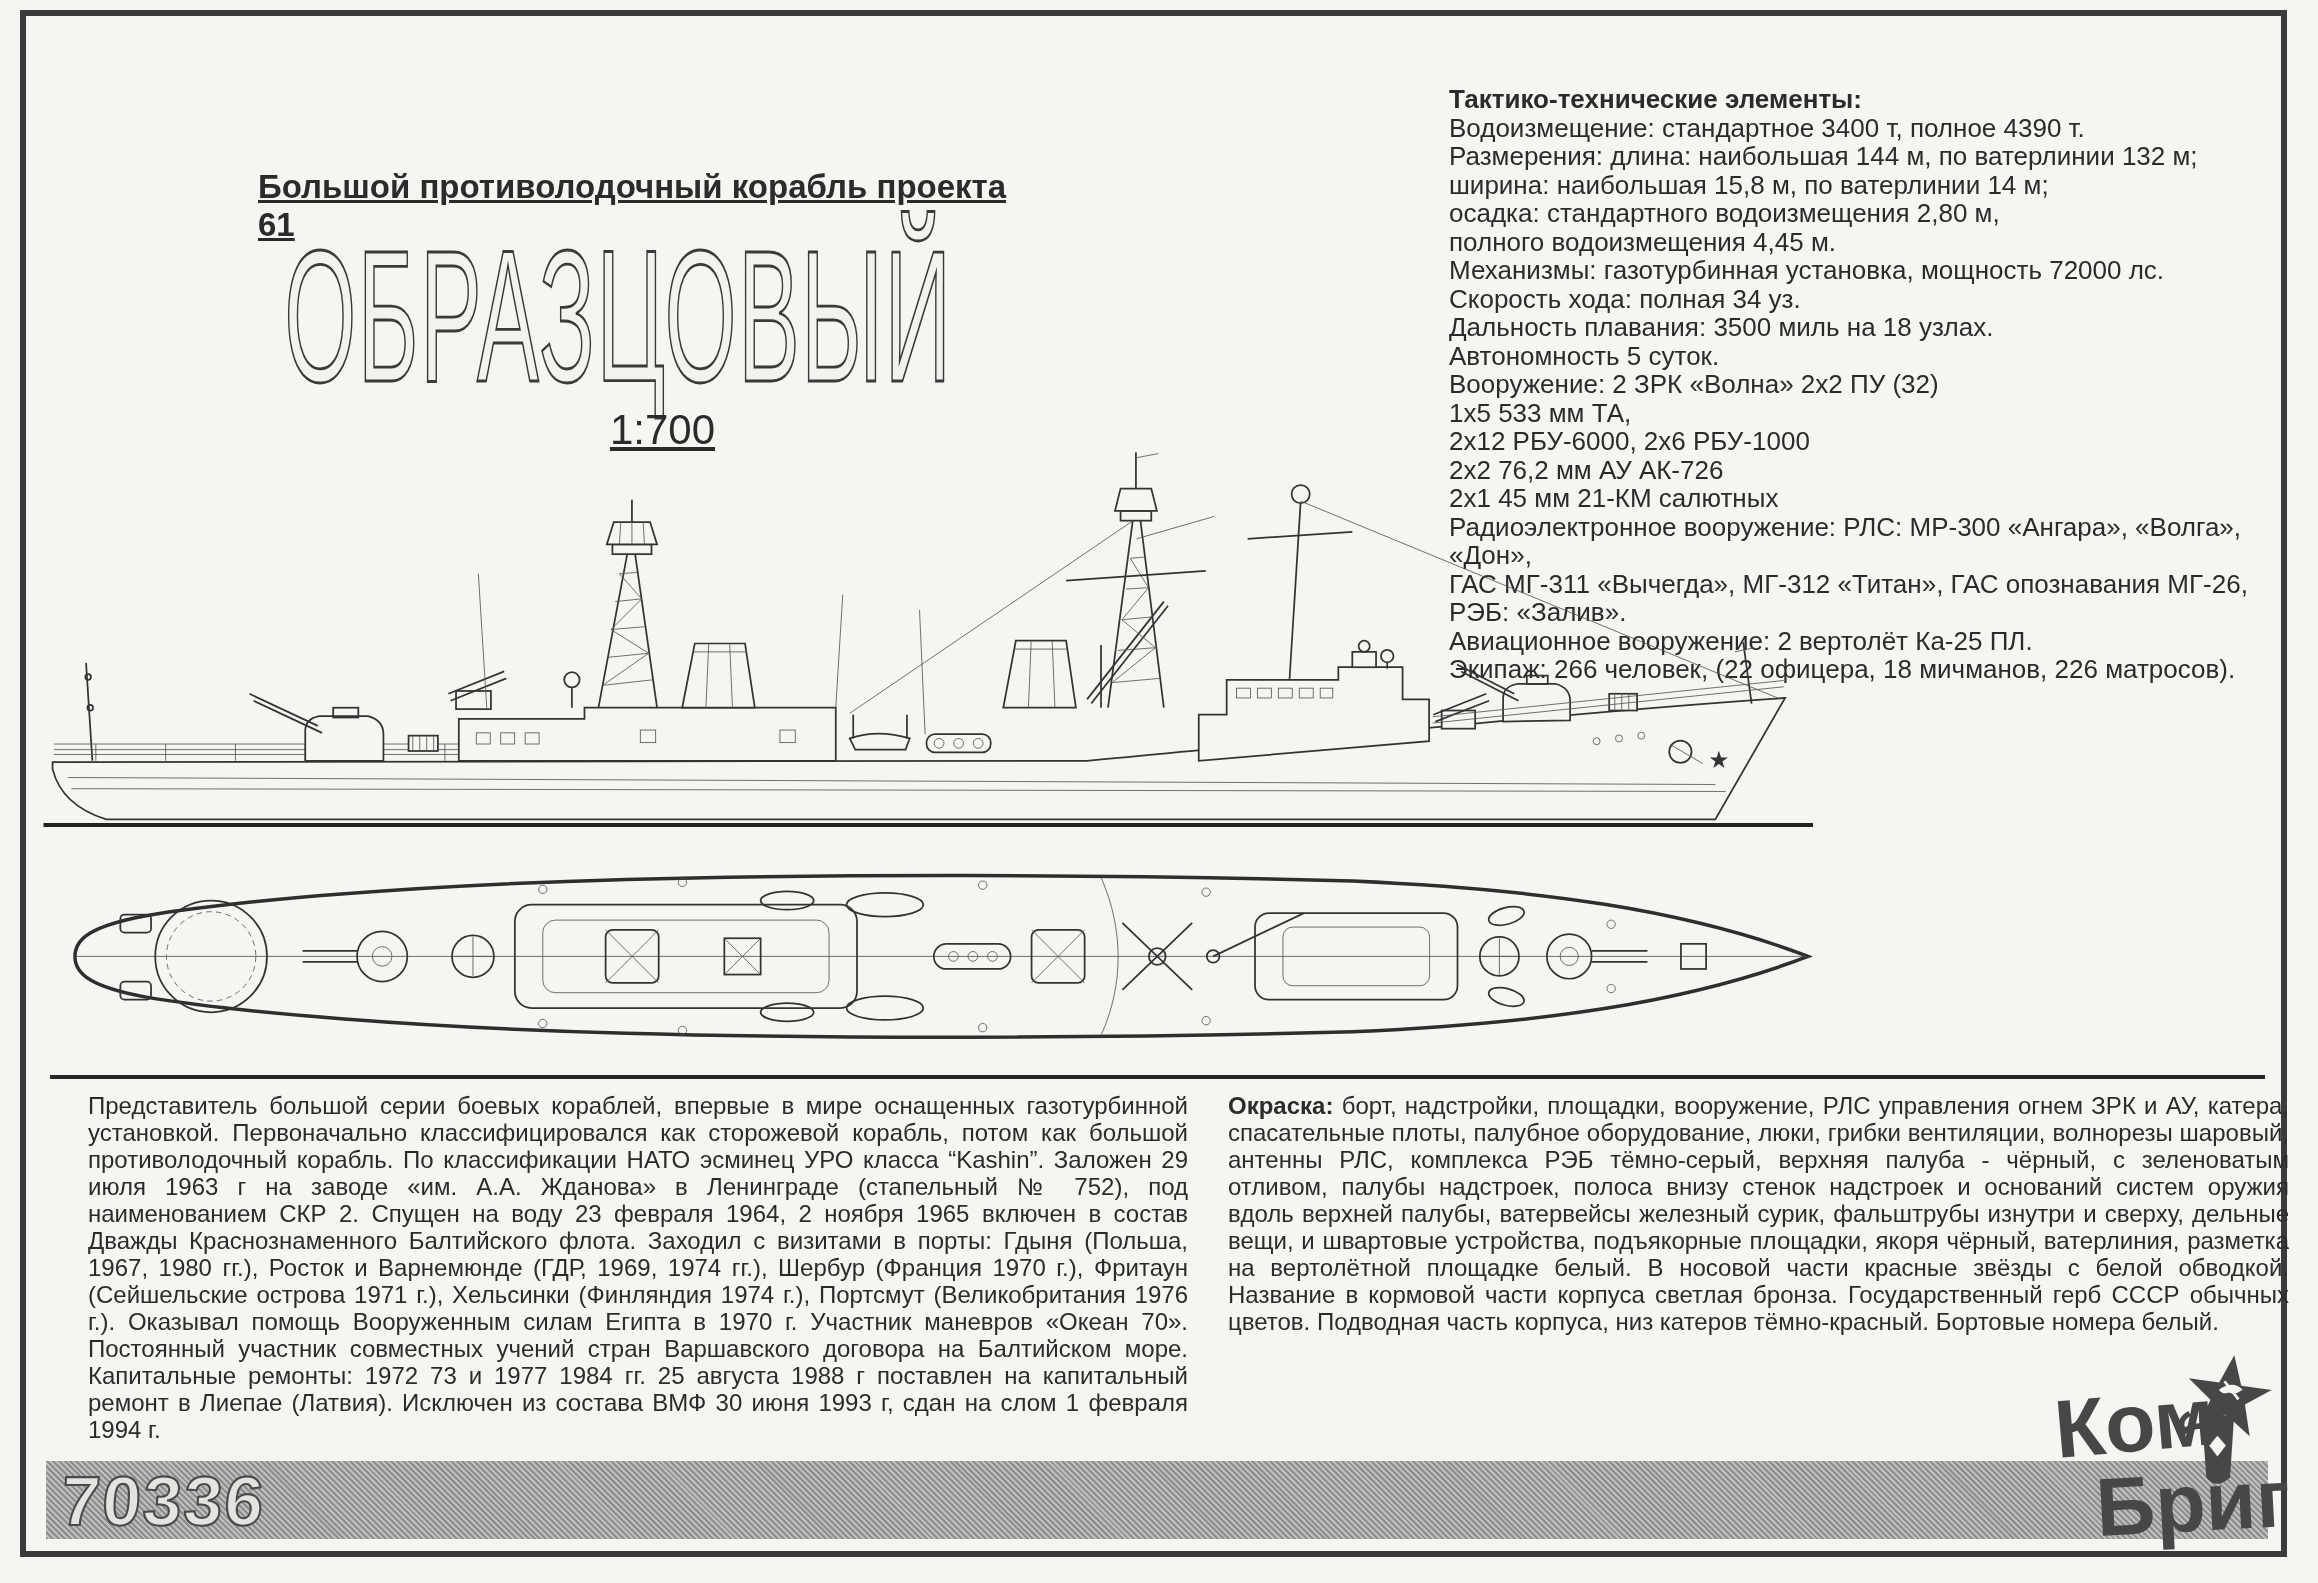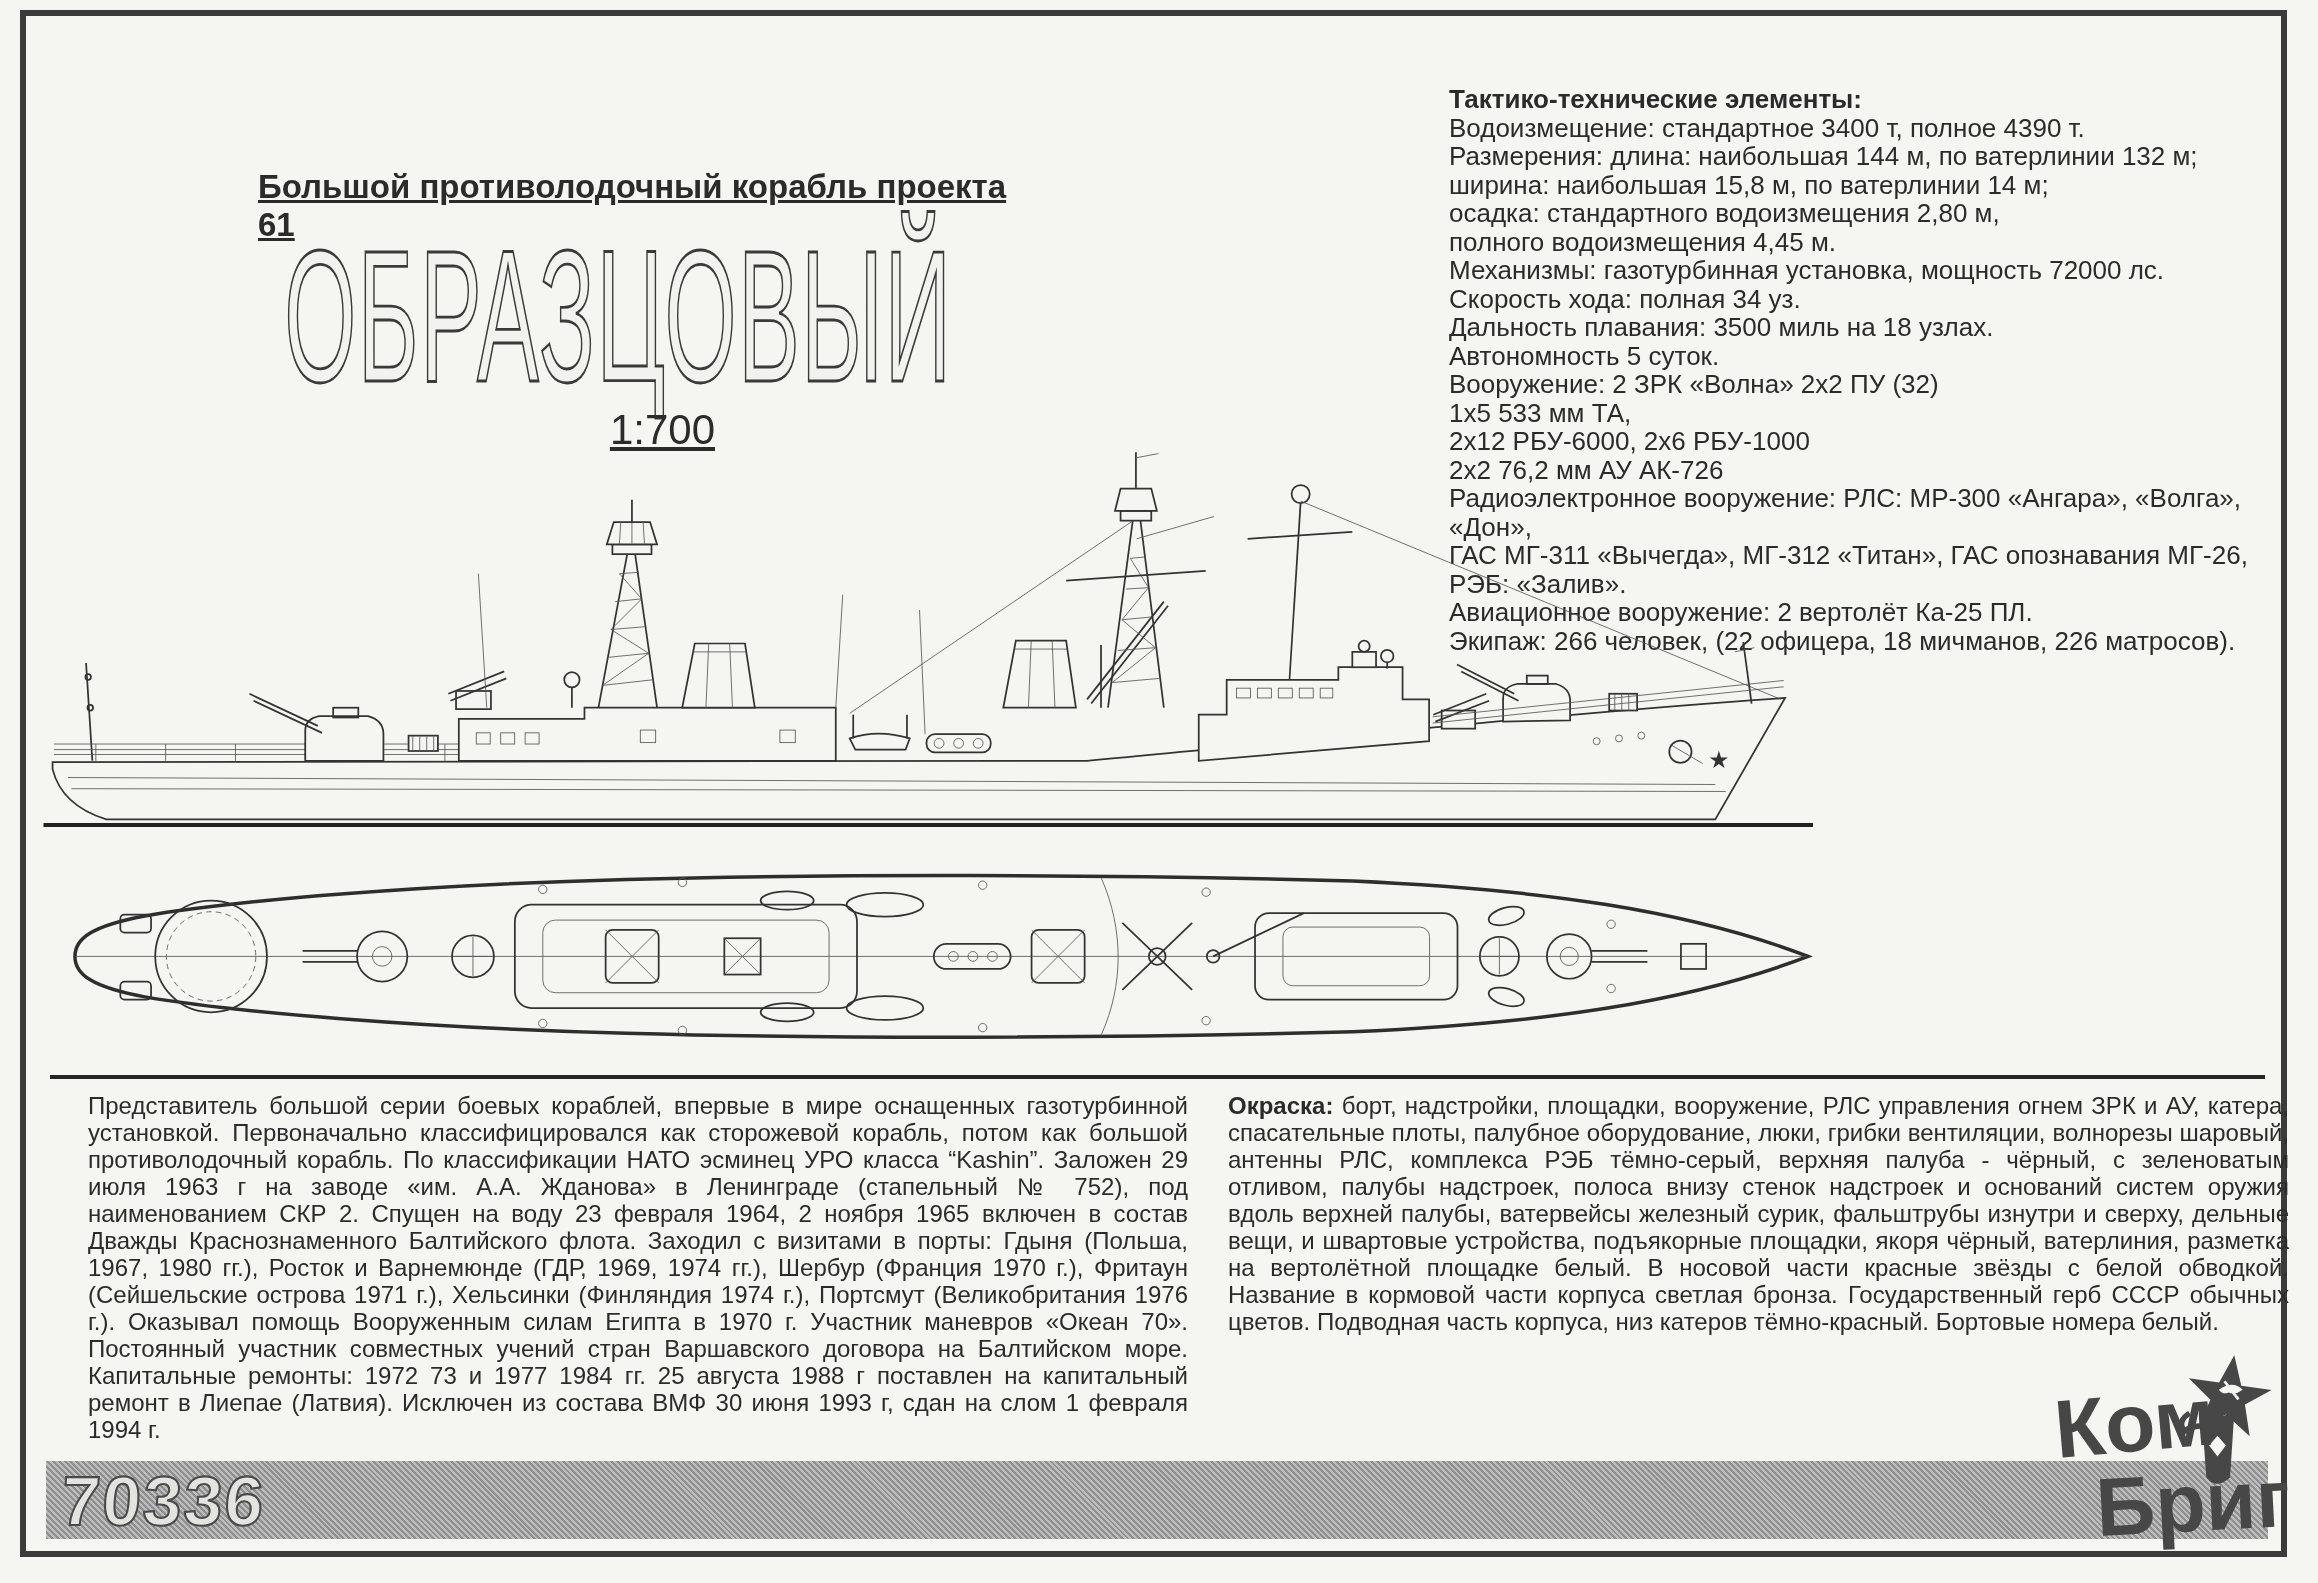--- a/index.html
+++ b/index.html
@@ -53,20 +53,21 @@
     <div>осадка: стандартного водоизмещения 2,80 м,</div>
     <div>полного водоизмещения 4,45 м.</div>
     <div>Механизмы: газотурбинная установка, мощность 72000 лс.</div>
     <div>Скорость хода: полная 34 уз.</div>
     <div>Дальность плавания: 3500 миль на 18 узлах.</div>
     <div>Автономность 5 суток.</div>
     <div>Вооружение: 2 ЗРК «Волна» 2х2 ПУ (32)</div>
     <div>1х5 533 мм ТА,</div>
     <div>2х12 РБУ-6000, 2х6 РБУ-1000</div>
     <div>2х2 76,2 мм АУ АК-726</div>
+    <div>2х1 45 мм 21-КМ салютных</div>
     <div>Радиоэлектронное вооружение: РЛС: МР-300 «Ангара», «Волга», «Дон»,</div>
     <div>ГАС МГ-311 «Вычегда», МГ-312 «Титан», ГАС опознавания МГ-26,</div>
     <div>РЭБ: «Залив».</div>
     <div>Авиационное вооружение: 2 вертолёт Ка-25 ПЛ.</div>
     <div>Экипаж: 266 человек, (22 офицера, 18 мичманов, 226 матросов).</div>
   </div>
 
   <svg class="drawing sideview" viewBox="0 0 2550 600">
 
     <line x1="5" y1="560" x2="2540" y2="560" stroke="#222" stroke-width="6"></line>

